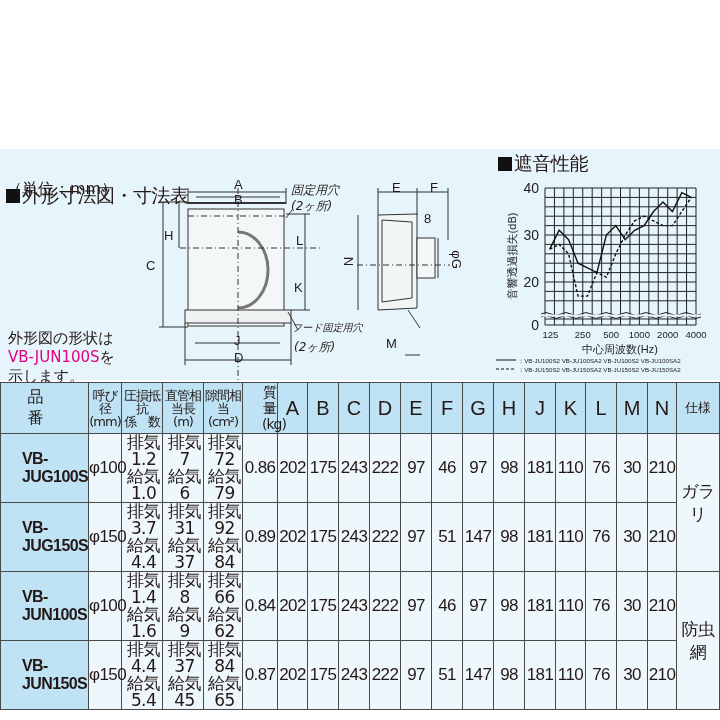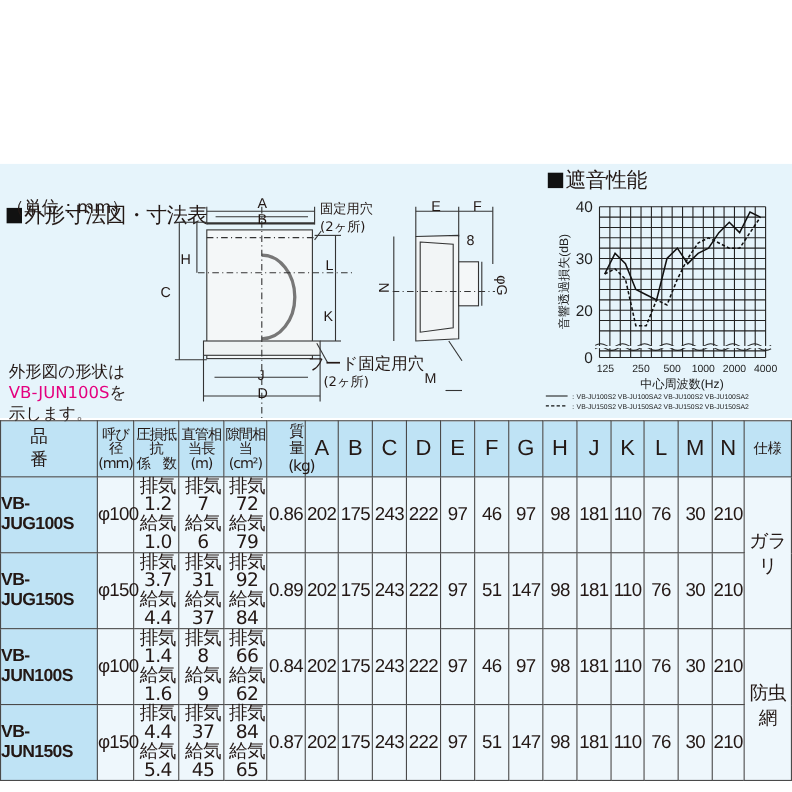--- a/index.html
+++ b/index.html
@@ -12,35 +12,35 @@
     background: #e6f4fb;
   }
   .title {
     position: absolute; font-size: 19px; font-weight: normal; letter-spacing: -0.5px; white-space: nowrap;
   }
   .title .sq { display: inline-block; width: 14px; height: 14px; background: #111; margin-right: 2px; vertical-align: -1px; }
   .unit { position: absolute; left: 6px; top: 179px; font-size: 16px; white-space: nowrap; }
   .note { position: absolute; left: 8px; top: 329px; font-size: 15px; line-height: 19px; white-space: nowrap; }
   .note .pink { color: #e4007f; }
   .dim { position: absolute; font-size: 13px; font-family: "Liberation Sans", sans-serif; white-space: nowrap; }
-  .dimj { position: absolute; font-size: 12px; white-space: nowrap; }
+  .dimj { position: absolute; font-size: 12px; white-space: nowrap; font-style: italic; }
   svg text { font-family: "Liberation Sans", sans-serif; }
 
   
   table.spec {
     position: absolute; left: 0; top: 382px; width: 720px;
     border-collapse: collapse; table-layout: fixed;
     font-family: "Liberation Sans", sans-serif;
   }
   table.spec td, table.spec th {
     border: 1px solid #4a4a4a; padding: 0; text-align: center; vertical-align: middle;
   }
   table.spec th { background: #bfe3f5; font-weight: normal; height: 50px; }
   table.spec td { background: #eef7fc; height: 37px; font-size: 17px; letter-spacing: -0.6px; }
-  table.spec td.model { background: #bfe3f5; font-weight: bold; font-size: 16px; letter-spacing: -0.6px; text-align: left; padding-left: 0; }
+  table.spec td.model { background: #bfe3f5; font-weight: bold; font-size: 16px; letter-spacing: -0.6px; text-align: left; padding-left: 21px; }
   .h-big { font-size: 20px; }
   .h-small { font-size: 13px; line-height: 13px; letter-spacing: -1px; font-family: "DejaVu Sans", sans-serif; }
   .pair { font-size: 10.5px; line-height: 17px; text-align: left; padding-left: 3px !important; letter-spacing: -0.3px; font-family: "DejaVu Sans", sans-serif; }
   .pair span { display: block; }
   .spec-label { font-size: 13px; font-family: Liberation Serif, serif; }
   .hinban { font-size: 16px; letter-spacing: 18px; font-family: Liberation Serif, serif; }
 </style>
 </head>
 <body>
 
@@ -109,21 +109,21 @@
 <span class="dim" style="left:234px; top:177px;">A</span>
 <span class="dim" style="left:234px; top:192px;">B</span>
 <span class="dim" style="left:146px; top:258px;">C</span>
 <span class="dim" style="left:164px; top:228px;">H</span>
 <span class="dim" style="left:296px; top:233px;">L</span>
 <span class="dim" style="left:294px; top:280px;">K</span>
 <span class="dim" style="left:234px; top:333px;">J</span>
 <span class="dim" style="left:234px; top:350px;">D</span>
 <span class="dimj" style="left:291px; top:182px;">固定用穴</span>
 <span class="dimj" style="left:291px; top:198px;">(2ヶ所)</span>
-<span class="dimj" style="left:280px; top:321px; font-size:15px;">フード固定用穴</span>
+<span class="dimj" style="left:292px; top:321px; font-size:10px;">フード固定用穴</span>
 <span class="dimj" style="left:294px; top:339px;">(2ヶ所)</span>
 
 <span class="dim" style="left:392px; top:180px;">E</span>
 <span class="dim" style="left:430px; top:180px;">F</span>
 <span class="dim" style="left:424px; top:211px;">8</span>
 <span class="dim" style="left:344px; top:254px; transform:rotate(90deg);">N</span>
 <span class="dim" style="left:447px; top:252px; transform:rotate(90deg);">φG</span>
 <span class="dim" style="left:386px; top:336px;">M</span>
 
 <div class="note">

